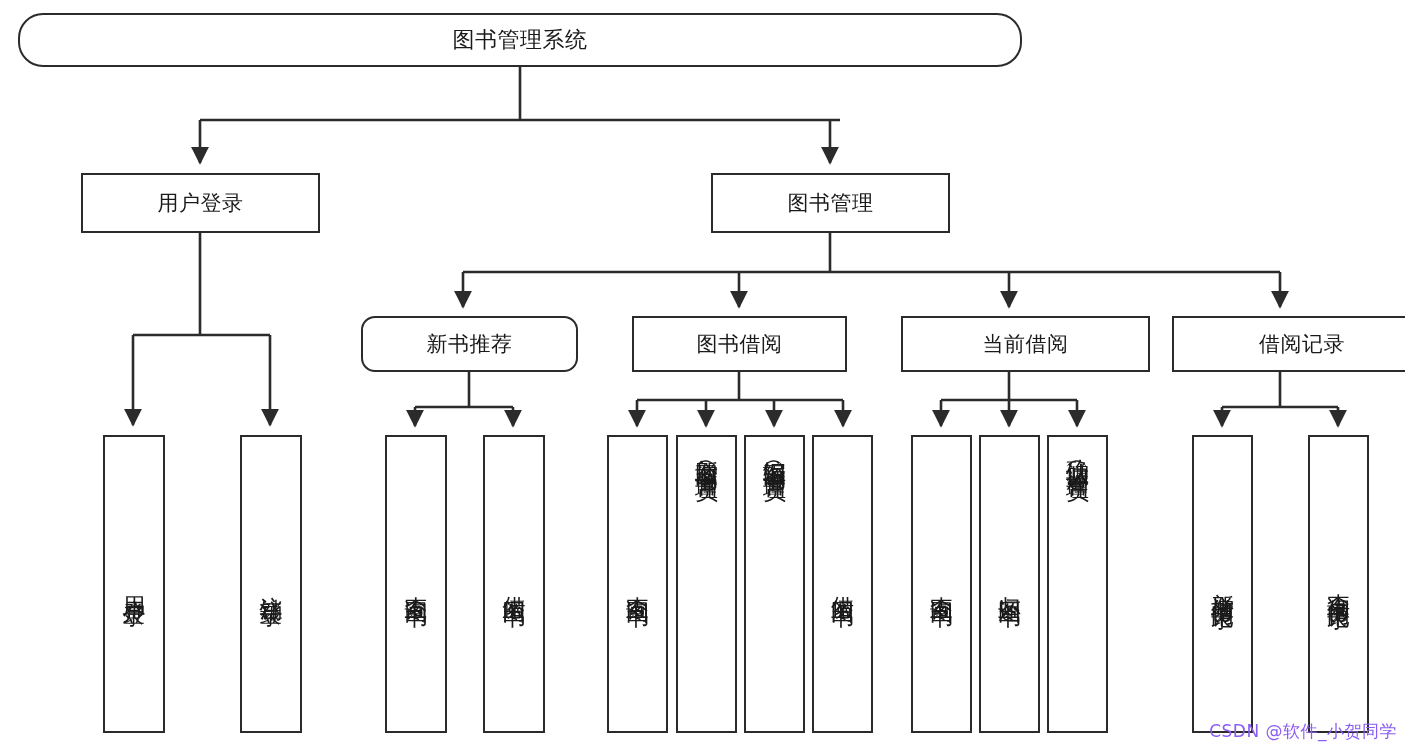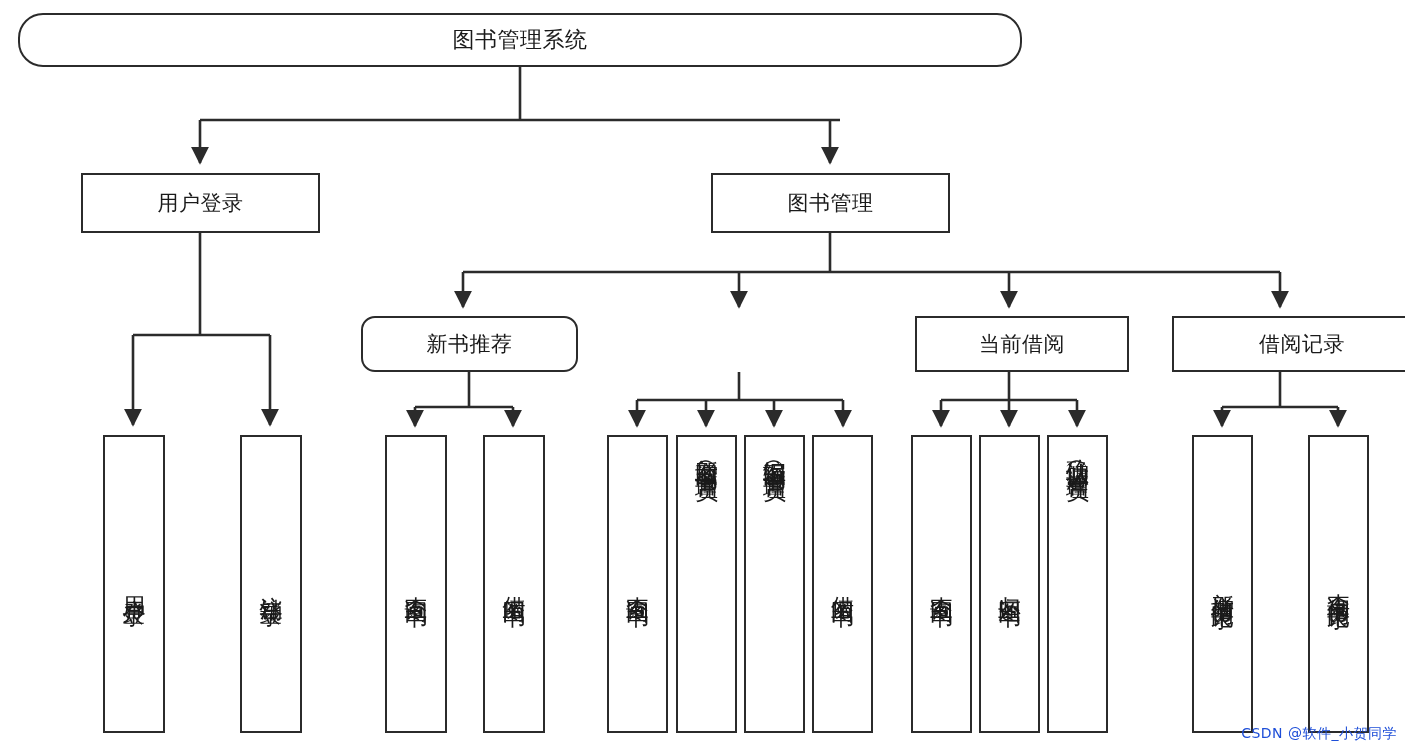--- a/index.html
+++ b/index.html
@@ -59,22 +59,22 @@
   }
   .node.root .label { font-size: 22px; }
   .node.vcenter {
     align-items: center;
     padding-top: 0;
   }
   #watermark {
     position: absolute;
     right: 8px;
     bottom: 4px;
-    font-size: 14px;
-    color: #1d4ed8;
+    font-size: 17px;
+    color: #8b5cf6;
     white-space: nowrap;
     letter-spacing: 0.5px;
   }
 </style>
 </head>
 <body>
 
 <div id="canvas">
 
   <svg id="edges" viewBox="0 0 1405 747" xmlns="http://www.w3.org/2000/svg">
@@ -134,21 +134,24 @@
   <div class="node horizontal" style="left:81px; top:173px; width:239px; height:60px;">
     <span class="label">用户登录</span>
   </div>
   <div class="node horizontal" style="left:711px; top:173px; width:239px; height:60px;justify-content:center;">
     <span class="label">图书管理</span>
   </div>
 
   <div class="node horizontal" style="left:361px; top:316px; width:217px; height:56px;border-radius:14px;">
     <span class="label">新书推荐</span>
   </div>
-  <div class="node horizontal" style="left:901px; top:316px; width:214px; height:56px;margin-left:14px;">
+  <div class="node horizontal" style="left:632px; top:316px; width:215px; height:56px;">
+    <span class="label">图书借阅</span>
+  </div>
+  <div class="node horizontal" style="left:901px; top:316px; width:249px; height:56px;">
     <span class="label">当前借阅</span>
   </div>
   <div class="node horizontal" style="left:1172px; top:316px; width:260px; height:56px;">
     <span class="label">借阅记录</span>
   </div>
 
   <div class="node vertical vcenter" style="left:103px; top:435px; width:62px; height:298px;">
     <span class="label">用户登录</span>
   </div>
   <div class="node vertical vcenter" style="left:240px; top:435px; width:62px; height:298px;">

